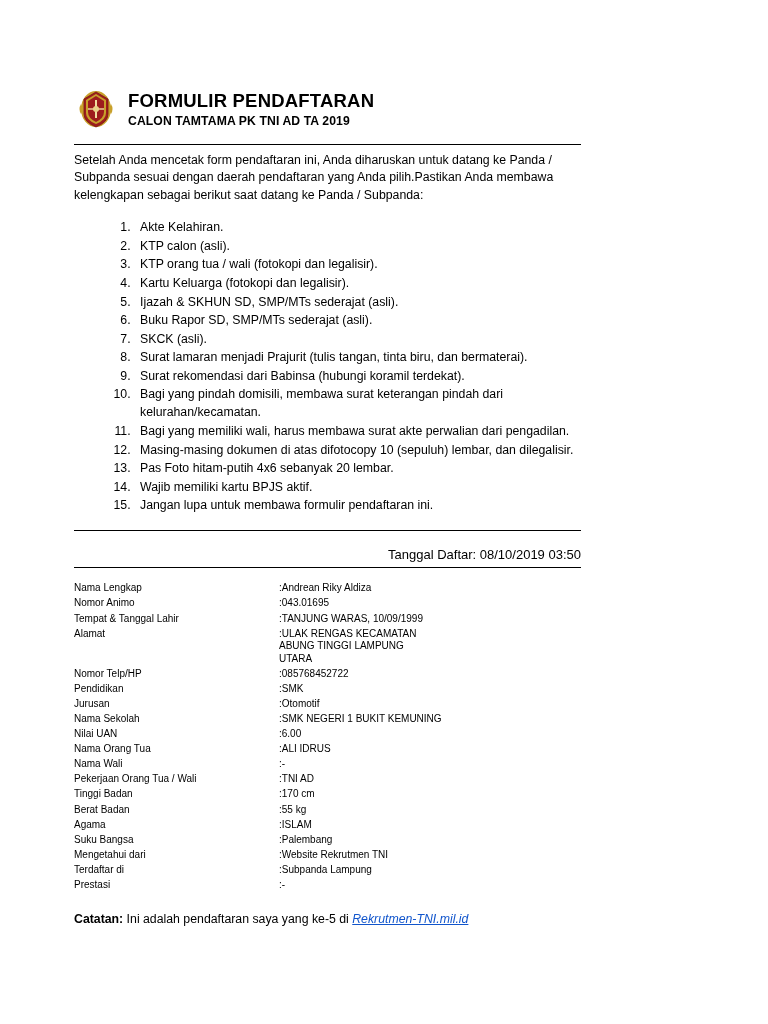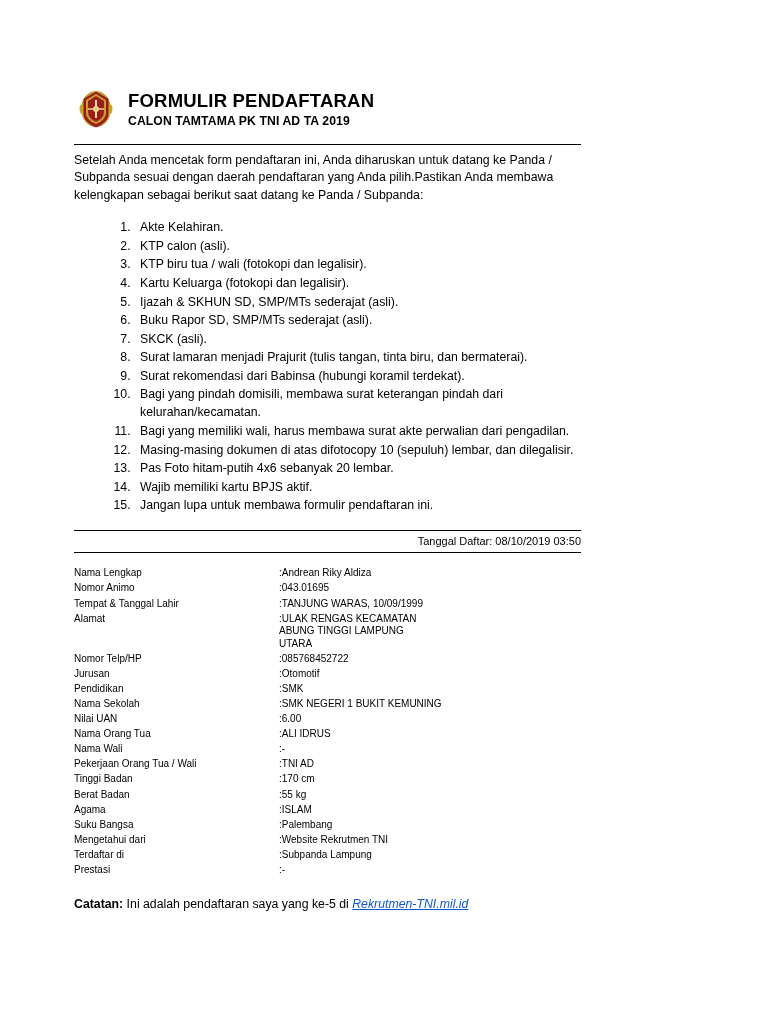--- a/index.html
+++ b/index.html
@@ -71,22 +71,22 @@
     padding-left: 6px;
     margin-bottom: 0.5px;
   }
   
   .date-rule {
     border-top: 1px solid #000;
     margin-top: 16px;
   }
   .date-line {
     text-align: right;
-    font-size: 11px;
-    margin-top: 4px;
+    font-size: 13px;
+    margin-top: 16px;
   }
   .date-rule2 {
     border-top: 1px solid #000;
     margin-top: 5px;
   }
   
   .data {
     margin-top: 14px;
     font-size: 10px;
     line-height: 1.25;
@@ -136,21 +136,21 @@
     </div>
   </div>
 
   <div class="rule"></div>
 
   <div class="intro">Setelah Anda mencetak form pendaftaran ini, Anda diharuskan untuk datang ke Panda / Subpanda sesuai dengan daerah pendaftaran yang Anda pilih.Pastikan Anda membawa kelengkapan sebagai berikut saat datang ke Panda / Subpanda:</div>
 
   <ol class="req">
     <li>Akte Kelahiran.</li>
     <li>KTP calon (asli).</li>
-    <li>KTP biru tua / wali (fotokopi dan legalisir).</li>
+    <li>KTP orang tua / wali (fotokopi dan legalisir).</li>
     <li>Kartu Keluarga (fotokopi dan legalisir).</li>
     <li>Ijazah &amp; SKHUN SD, SMP/MTs sederajat (asli).</li>
     <li>Buku Rapor SD, SMP/MTs sederajat (asli).</li>
     <li>SKCK (asli).</li>
     <li>Surat lamaran menjadi Prajurit (tulis tangan, tinta biru, dan bermaterai).</li>
     <li>Surat rekomendasi dari Babinsa (hubungi koramil terdekat).</li>
     <li>Bagi yang pindah domisili, membawa surat keterangan pindah dari kelurahan/kecamatan.</li>
     <li>Bagi yang memiliki wali, harus membawa surat akte perwalian dari pengadilan.</li>
     <li>Masing-masing dokumen di atas difotocopy 10 (sepuluh) lembar, dan dilegalisir.</li>
     <li>Pas Foto hitam-putih 4x6 sebanyak 20 lembar.</li>
@@ -180,26 +180,26 @@
         <td class="label">Alamat</td>
         <td class="value">:ULAK RENGAS KECAMATAN
   ABUNG TINGGI LAMPUNG
   UTARA</td>
       </tr>
       <tr>
         <td class="label">Nomor Telp/HP</td>
         <td class="value">:085768452722</td>
       </tr>
       <tr>
+        <td class="label">Pendidikan</td>
+        <td class="value">:SMK</td>
+      </tr>
+      <tr>
         <td class="label">Jurusan</td>
         <td class="value">:Otomotif</td>
-      </tr>
-      <tr>
-        <td class="label">Pendidikan</td>
-        <td class="value">:SMK</td>
       </tr>
       <tr>
         <td class="label">Nama Sekolah</td>
         <td class="value">:SMK NEGERI 1 BUKIT KEMUNING</td>
       </tr>
       <tr>
         <td class="label">Nilai UAN</td>
         <td class="value">:6.00</td>
       </tr>
       <tr>

